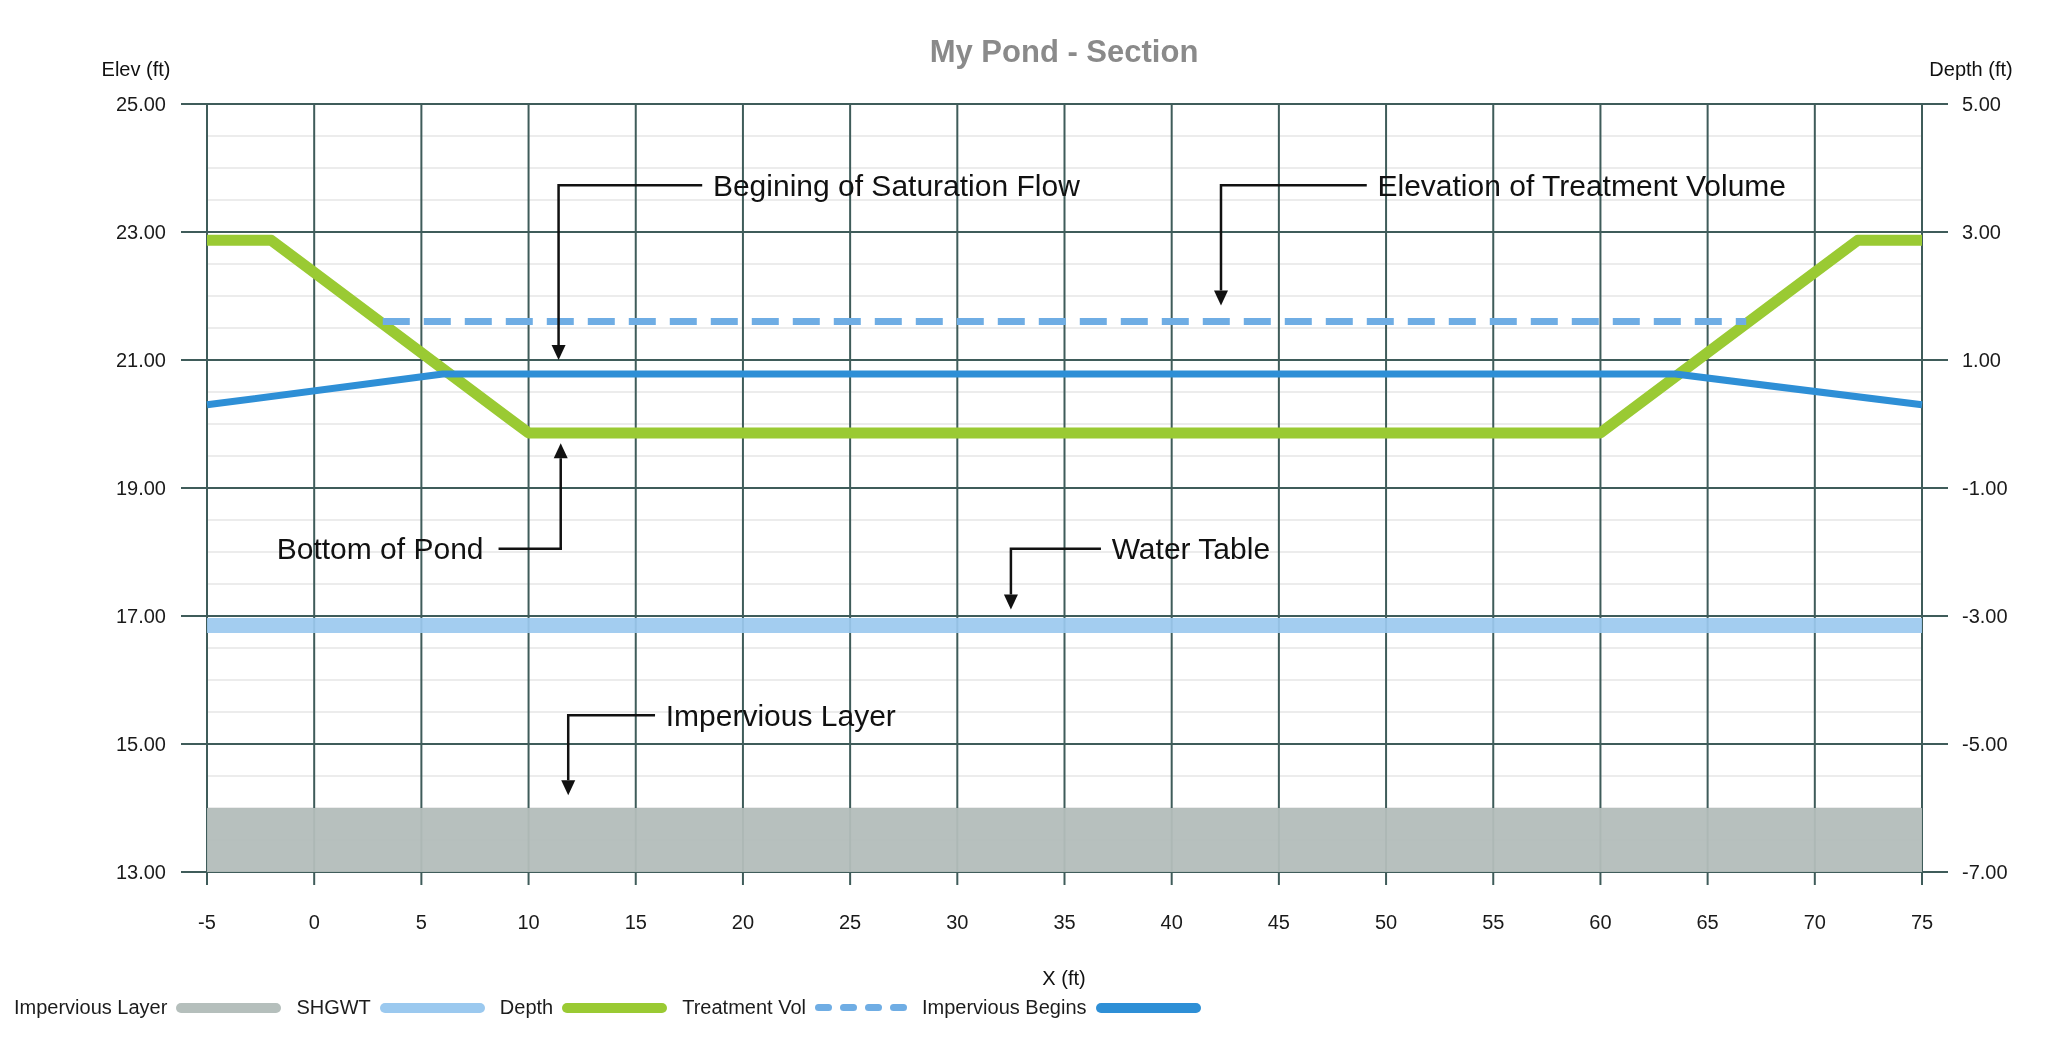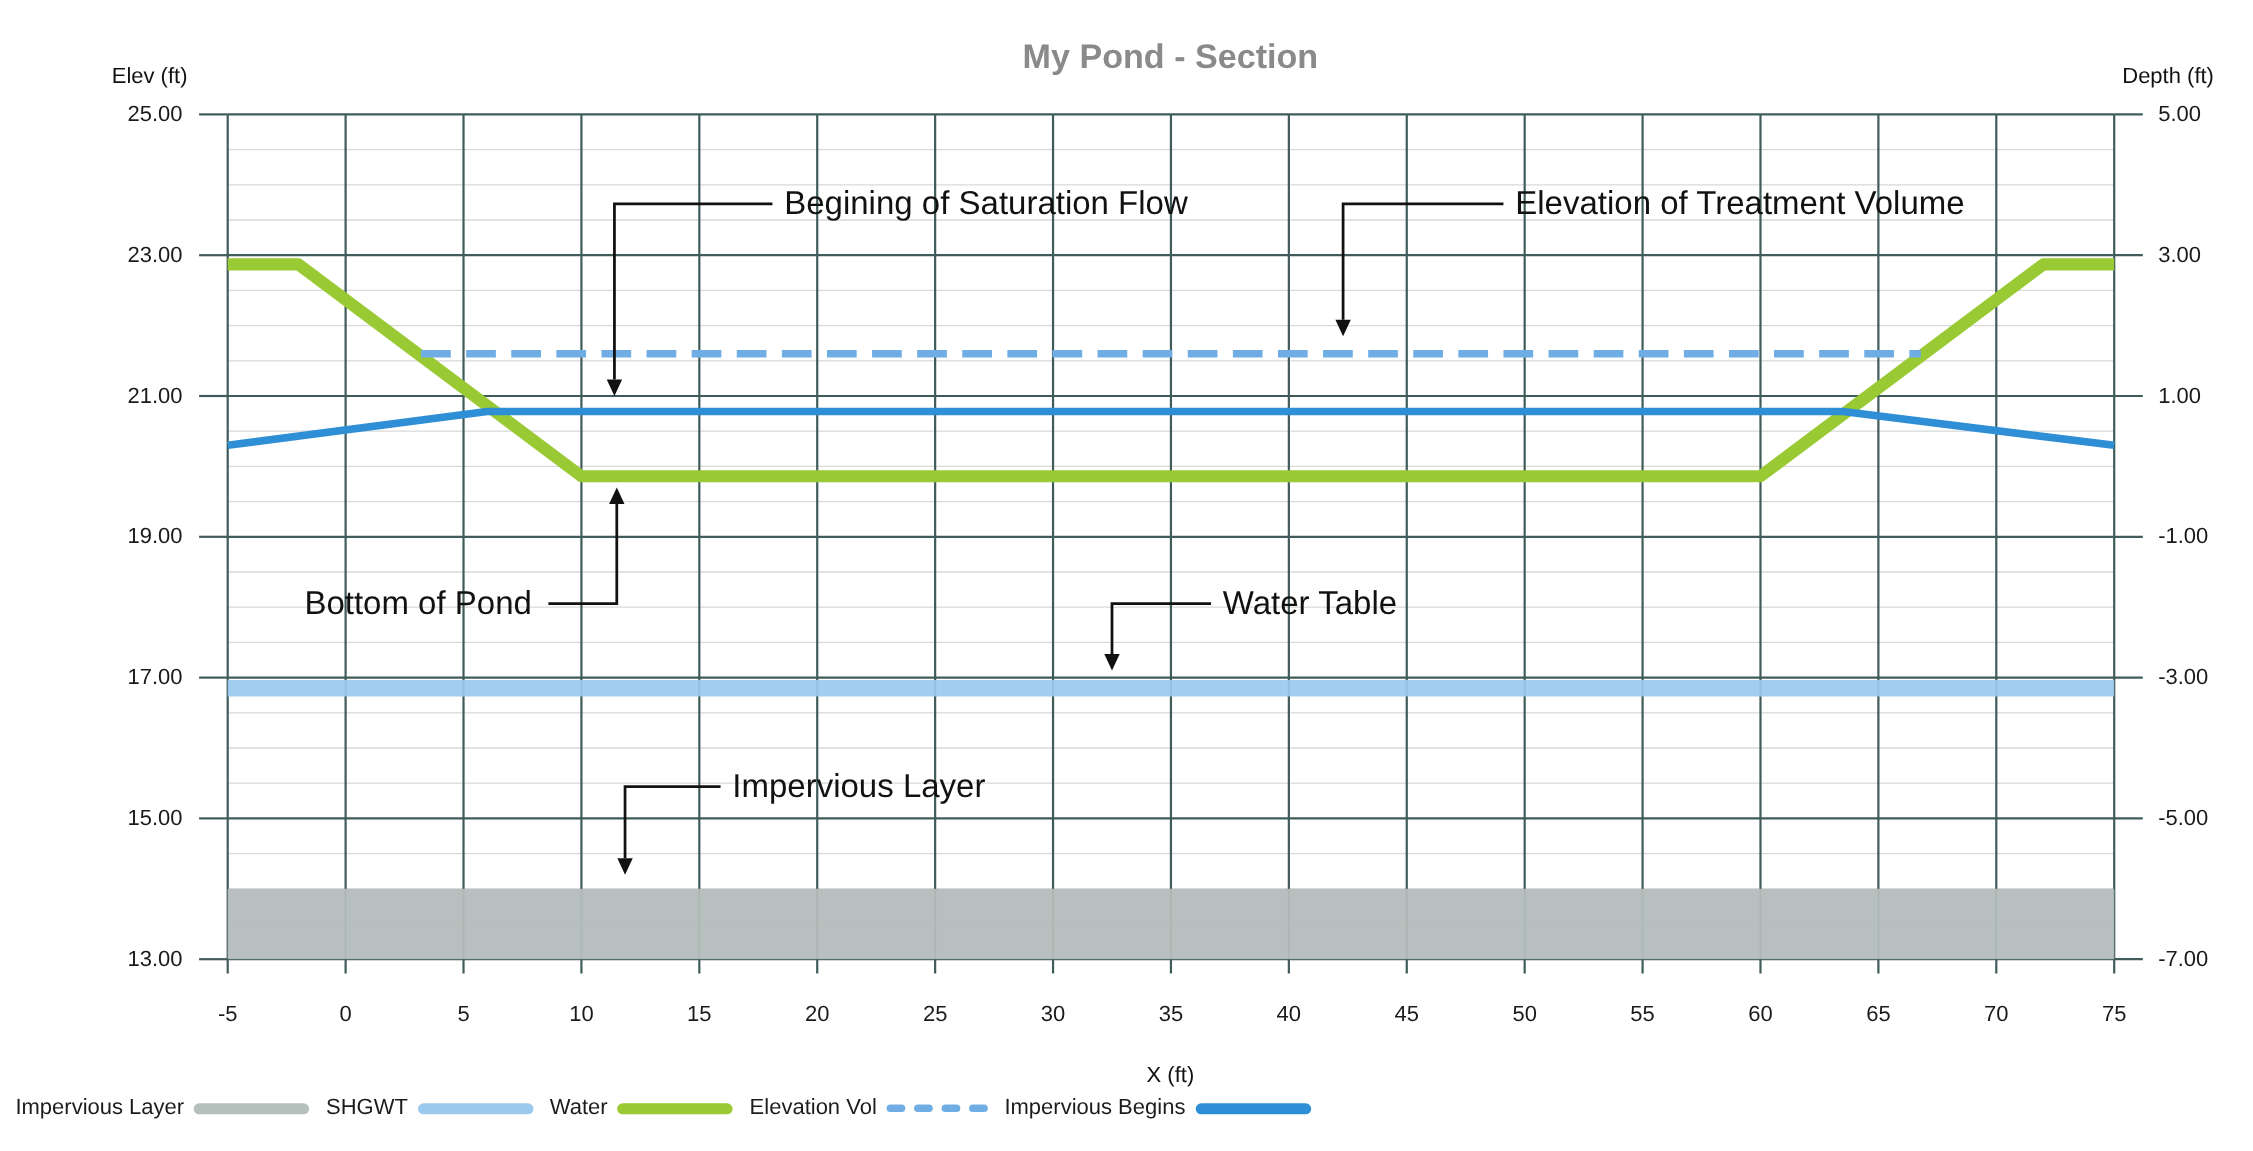--- a/index.html
+++ b/index.html
@@ -163,25 +163,25 @@
   <div class="legend" id="legend">
       <div class="li">
         <span class="ll">Impervious Layer</span>
         <span class="sw" style="background: rgb(181, 191, 188);"></span>
       </div>
       <div class="li">
         <span class="ll">SHGWT</span>
         <span class="sw" style="background: rgb(155, 201, 239);"></span>
       </div>
       <div class="li">
-        <span class="ll">Water</span>
+        <span class="ll">Depth</span>
         <span class="sw" style="background: rgb(154, 202, 51);"></span>
       </div>
       <div class="li">
-        <span class="ll">Elevation Vol</span>
+        <span class="ll">Treatment Vol</span>
         <span class="swd">
           <i style="background: rgb(111, 173, 228);"></i>
           <i style="background: rgb(111, 173, 228);"></i>
           <i style="background: rgb(111, 173, 228);"></i>
           <i style="background: rgb(111, 173, 228);"></i>
         </span>
       </div>
       <div class="li">
         <span class="ll">Impervious Begins</span>
         <span class="sw" style="background: rgb(46, 143, 214);"></span>

